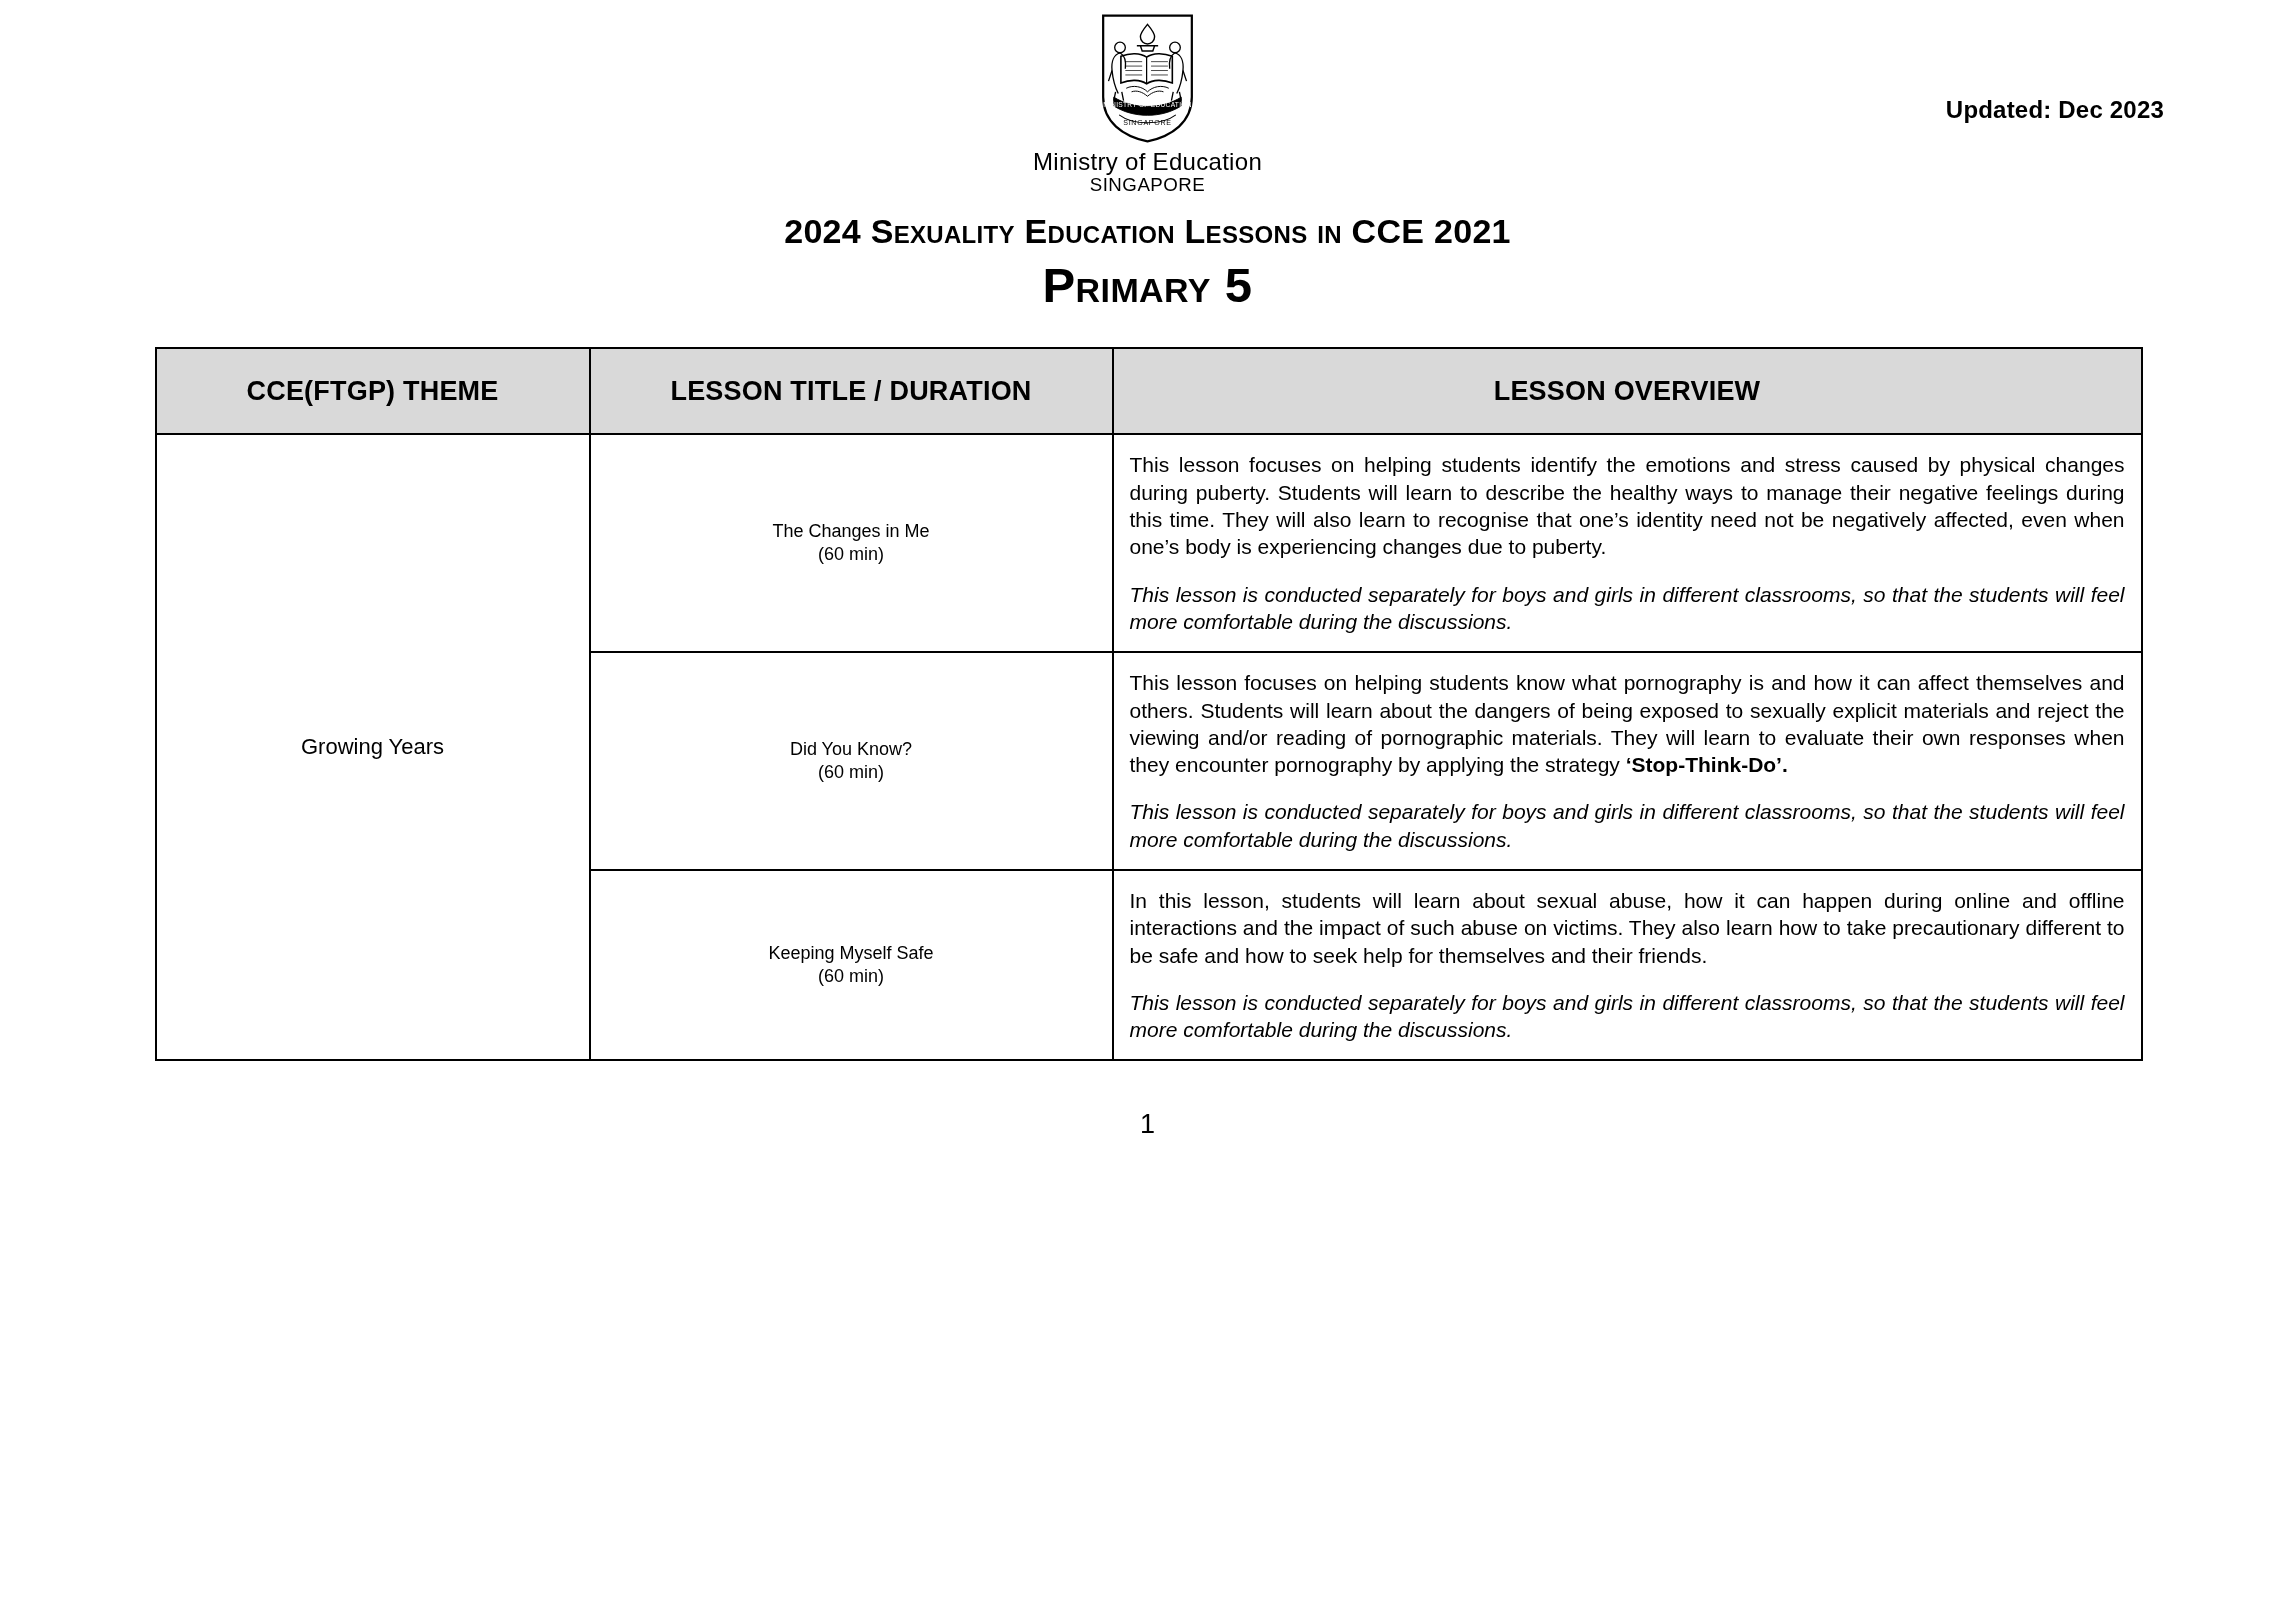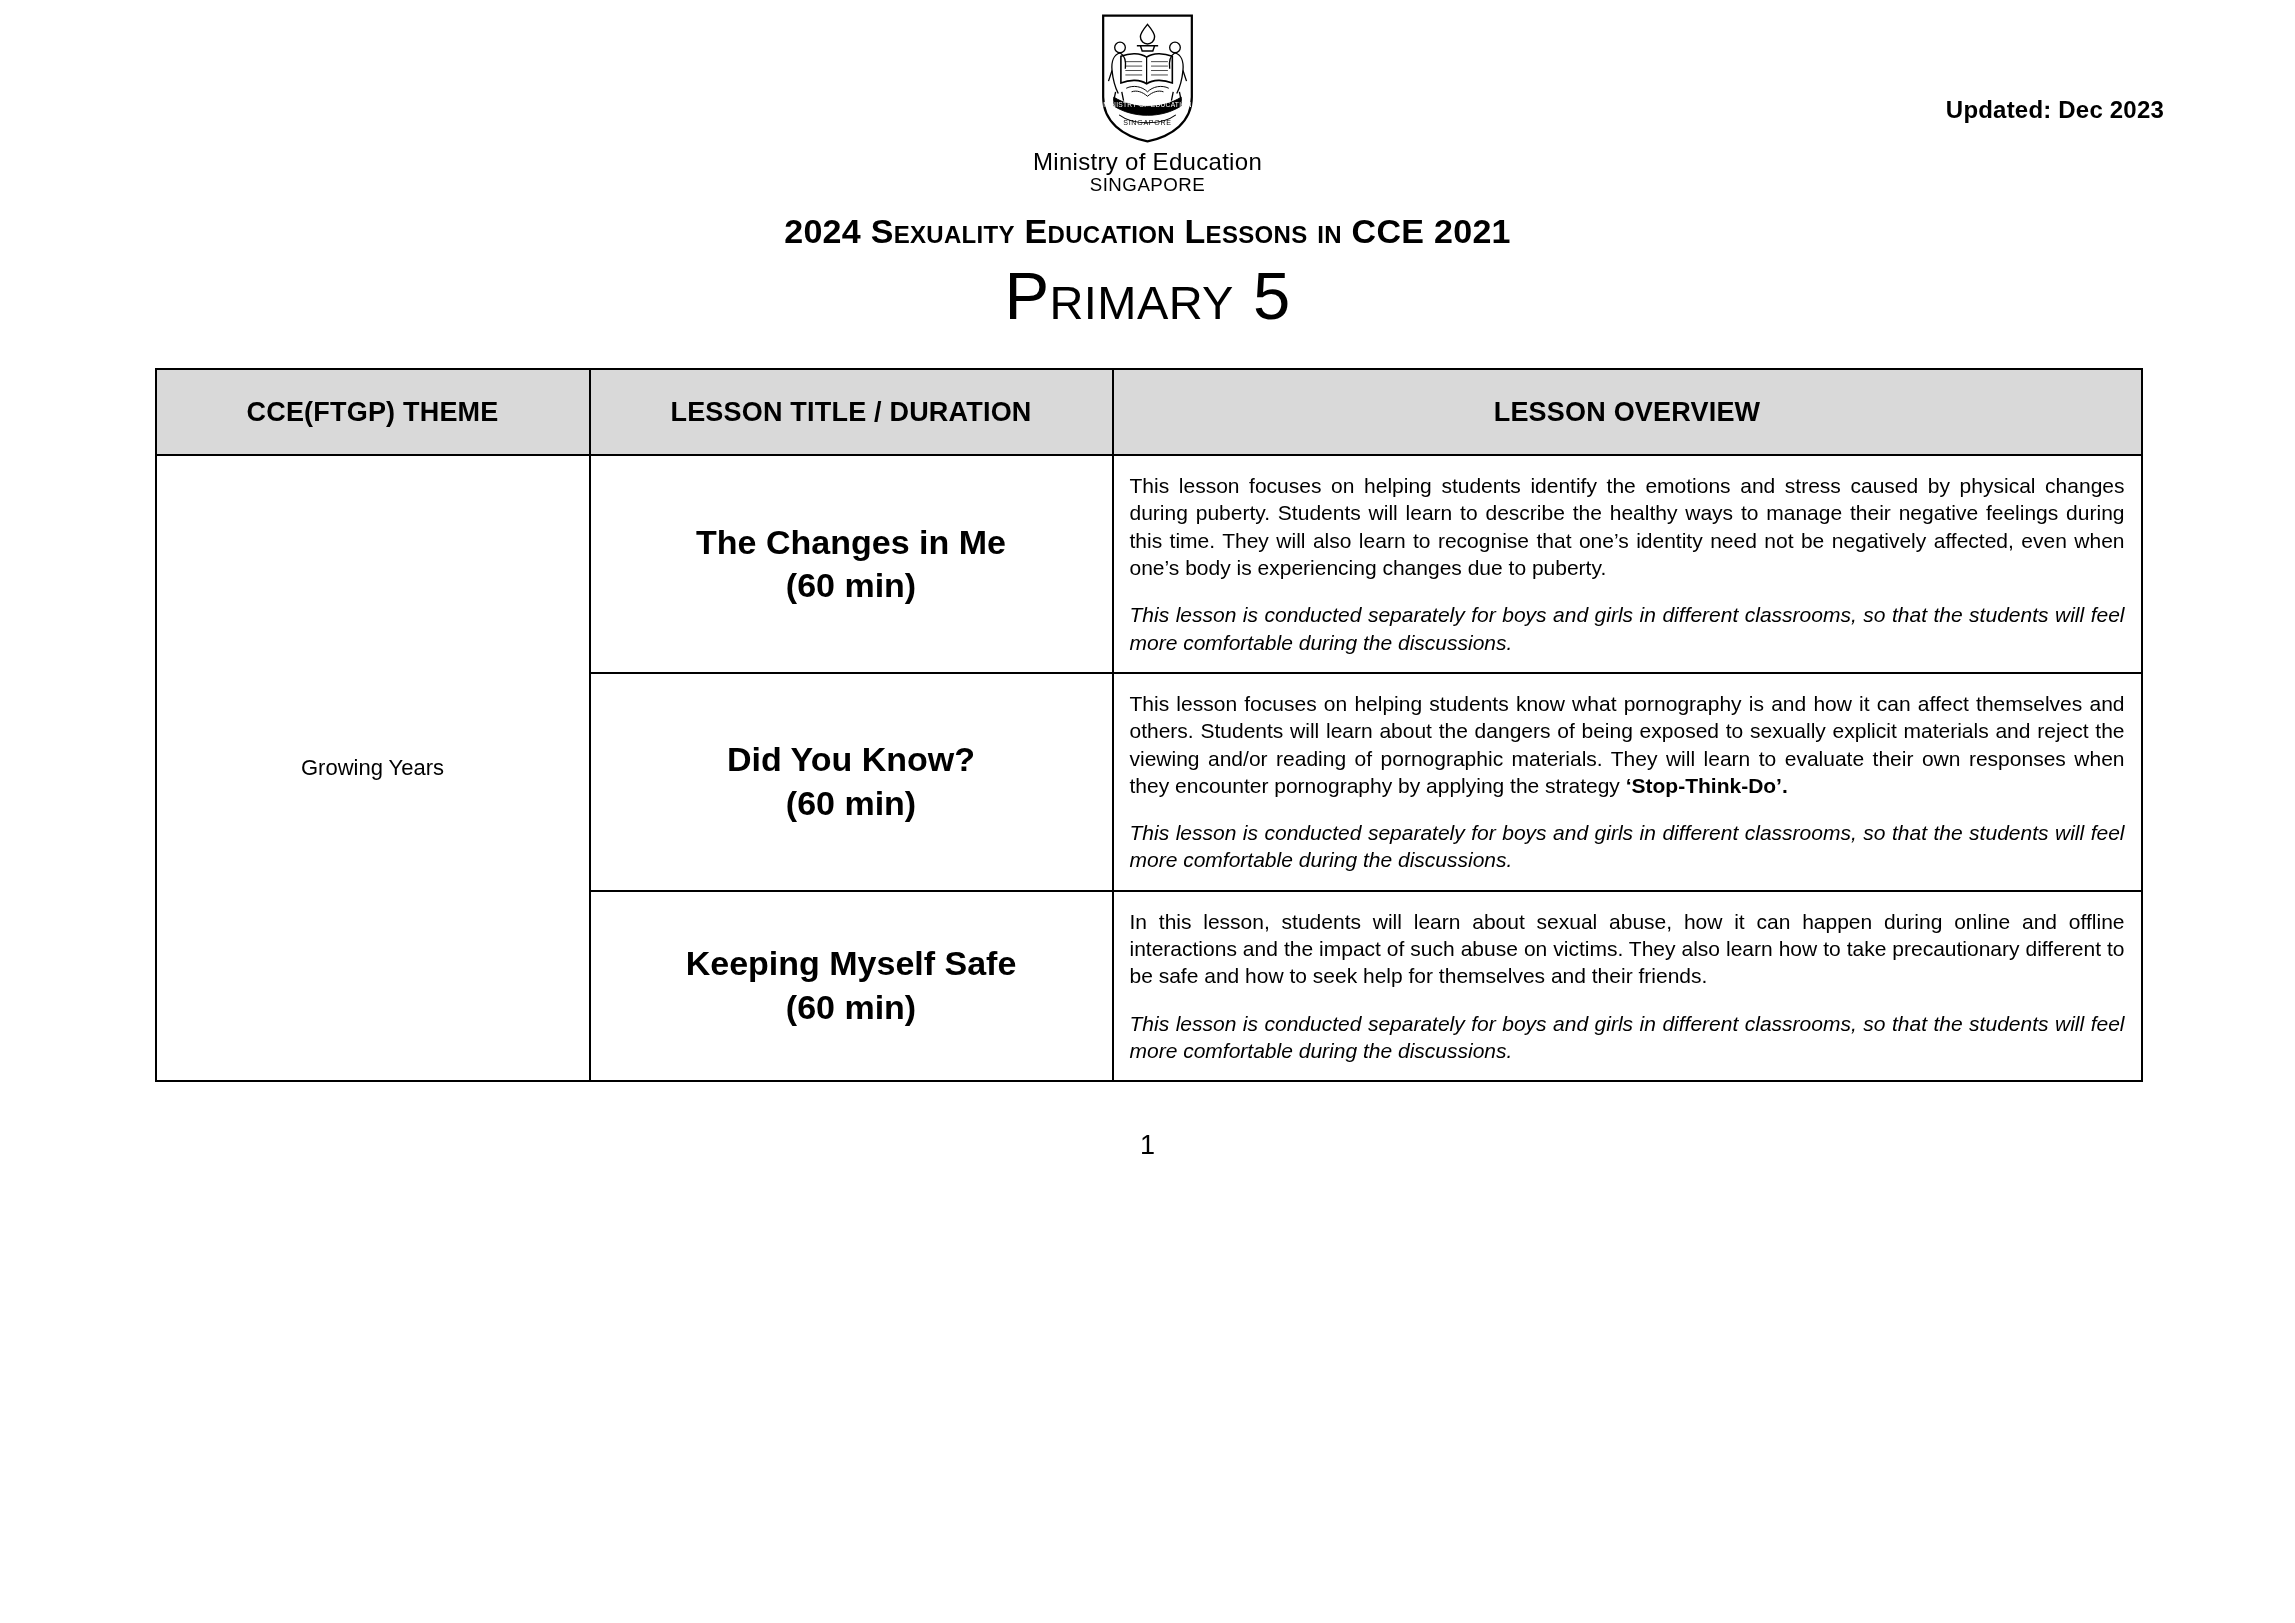--- a/index.html
+++ b/index.html
@@ -64,22 +64,22 @@
     margin-top: 3.6px;
   }
   .title-main {
     font-size: 34px;
     font-weight: bold;
     font-variant: small-caps;
     letter-spacing: 0.3px;
     line-height: 1.1;
   }
   .title-sub {
-    font-size: 67px;
-    font-weight: normal;
+    font-size: 49px;
+    font-weight: bold;
     font-variant: small-caps;
     letter-spacing: 0.4px;
     line-height: 1.15;
     margin-top: 7.1px;
   }
 
   
   .table-wrap {
     margin: 34px auto 0 auto;
     width: 1986px;
@@ -108,25 +108,24 @@
   .col-title  { width: 523px; }
   .col-over   { width: 1029px; }
 
   td.theme-cell {
     text-align: center;
     font-size: 22px;
     vertical-align: middle;
   }
   td.title-cell {
     text-align: center;
-    font-size: 34px;
+    font-size: 18px;
     line-height: 1.28;
     vertical-align: middle;
     padding: 5.3px 9px;
-    font-weight: bold;
   }
   td.overview-cell {
     vertical-align: top;
     padding: 9px 12.4px 10.7px 14.2px;
     font-size: 21px;
     line-height: 1.30;
   }
   .para {
     margin: 0;
     text-align: justify;

